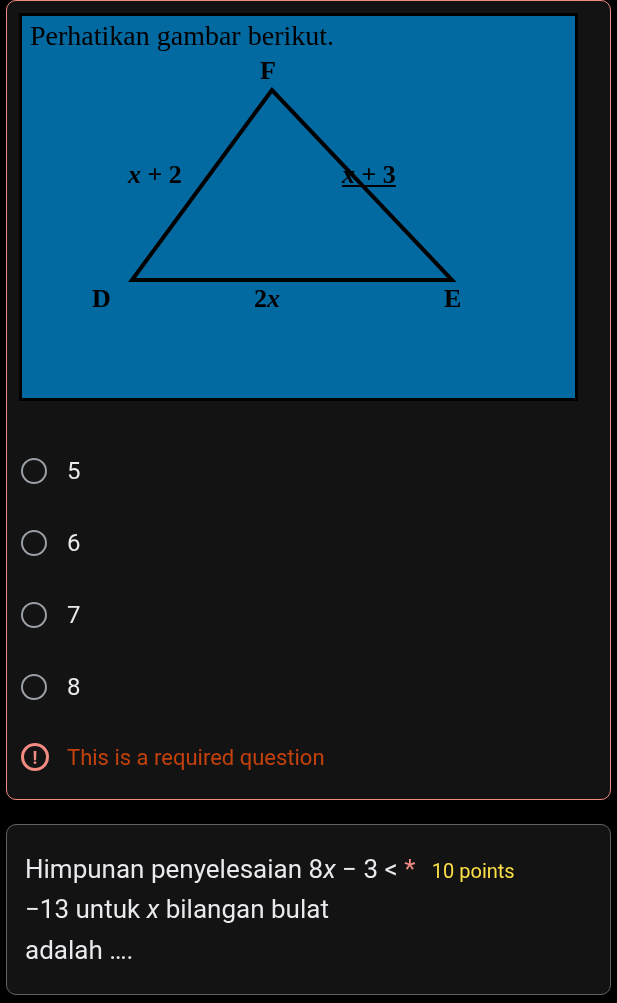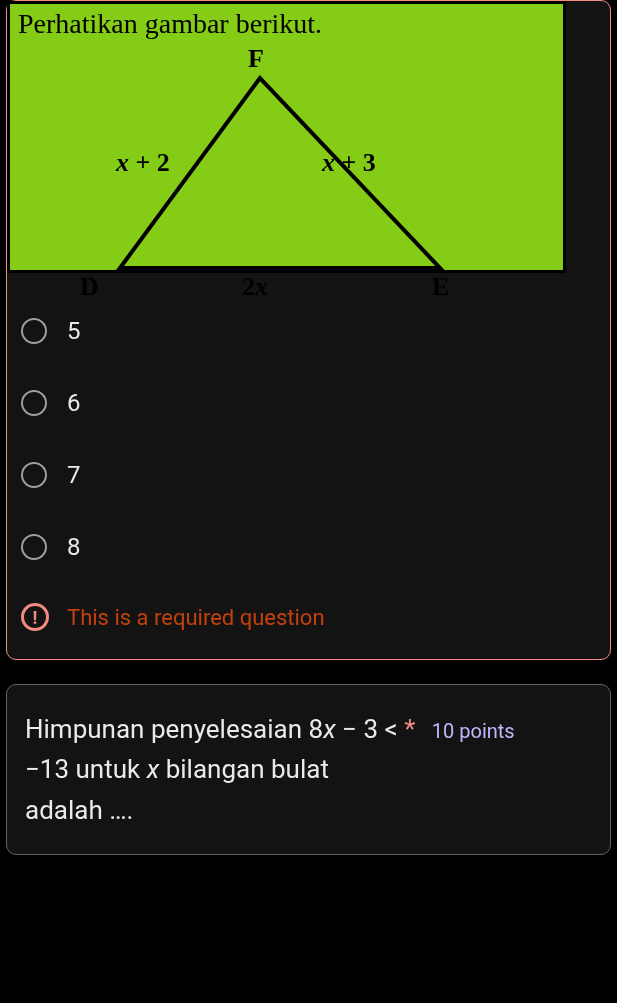--- a/index.html
+++ b/index.html
@@ -16,25 +16,25 @@
     border: 1px solid #5f6368;
     border-radius: 10px;
     margin: 0 6px 24px 6px;
     padding: 0 0 20px 0;
     position: relative;
   }
   .card.error {
     border-color: #f28b82;
   }
   .question-image {
-    background: #84cc16;
+    background: #0369a1;
     width: 559px;
-    height: 272px;
+    height: 388px;
     border: 3px solid #000;
-    margin: 0;
+    margin: 12px;
     position: relative;
     font-family: "Times New Roman", serif;
     color: #000;
   }
   .qi-text-top {
     position: absolute;
     top: 4px;
     left: 8px;
     font-size: 28px;
   }
@@ -131,21 +131,21 @@
   }
   .q2-title {
     font-size: 26px;
     color: #e8eaed;
     line-height: 1.55;
     flex: 1;
   }
   .q2-title .ast { color: #f28b82; }
   .q2-title .x { font-style: italic; }
   .q2-points {
-    color: #c4b5fd;
+    color: #fde047;
     font-size: 20px;
     white-space: nowrap;
     padding-top: 6px;
   }
 </style>
 </head>
 <body>
 
 <div class="card error">
 
@@ -155,21 +155,21 @@
     <div class="tri-stage">
       <svg width="420" height="260" viewBox="0 0 420 260">
         <polygon points="190,30 50,220 370,220" fill="none" stroke="#000" stroke-width="4"></polygon>
       </svg>
       <div class="tri-label" style="top:-4px; left:178px;">F</div>
       <div class="tri-label" style="top:224px; left:10px;">D</div>
       <div class="tri-label" style="top:224px; left:362px;">E</div>
       <div class="tri-side" style="top:100px; left:46px;">
         <span>x</span><span class="n"> + 2</span>
       </div>
-      <div class="tri-side" style="top:100px; left:252px;">
+      <div class="tri-side" style="top:100px; left:260px;text-decoration:underline;">
         <span>x</span><span class="n"> + 3</span>
       </div>
       <div class="tri-side" style="top:224px; left:172px;font-family:Liberation Serif, serif;">
         <span class="n">2</span><span>x</span>
       </div>
     </div>
 
   </div>
 
   <div class="options">

